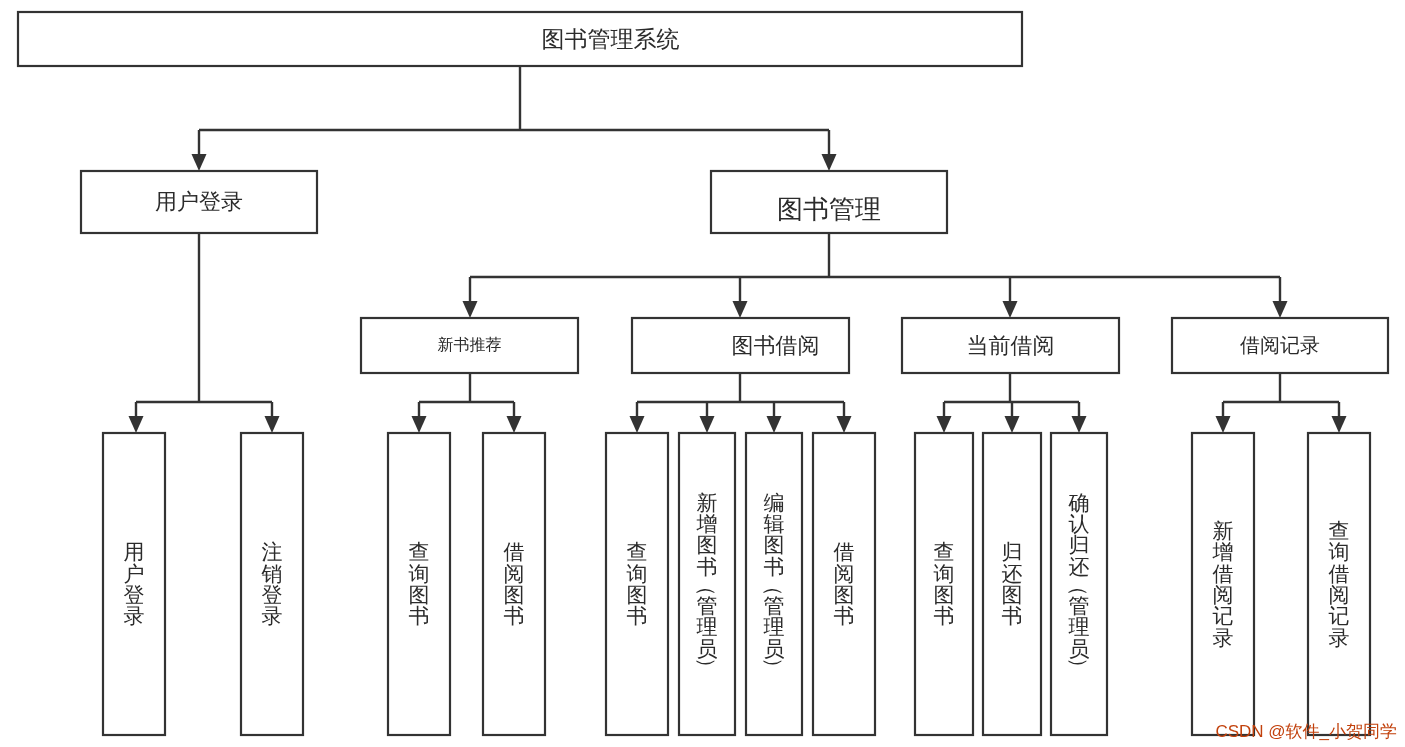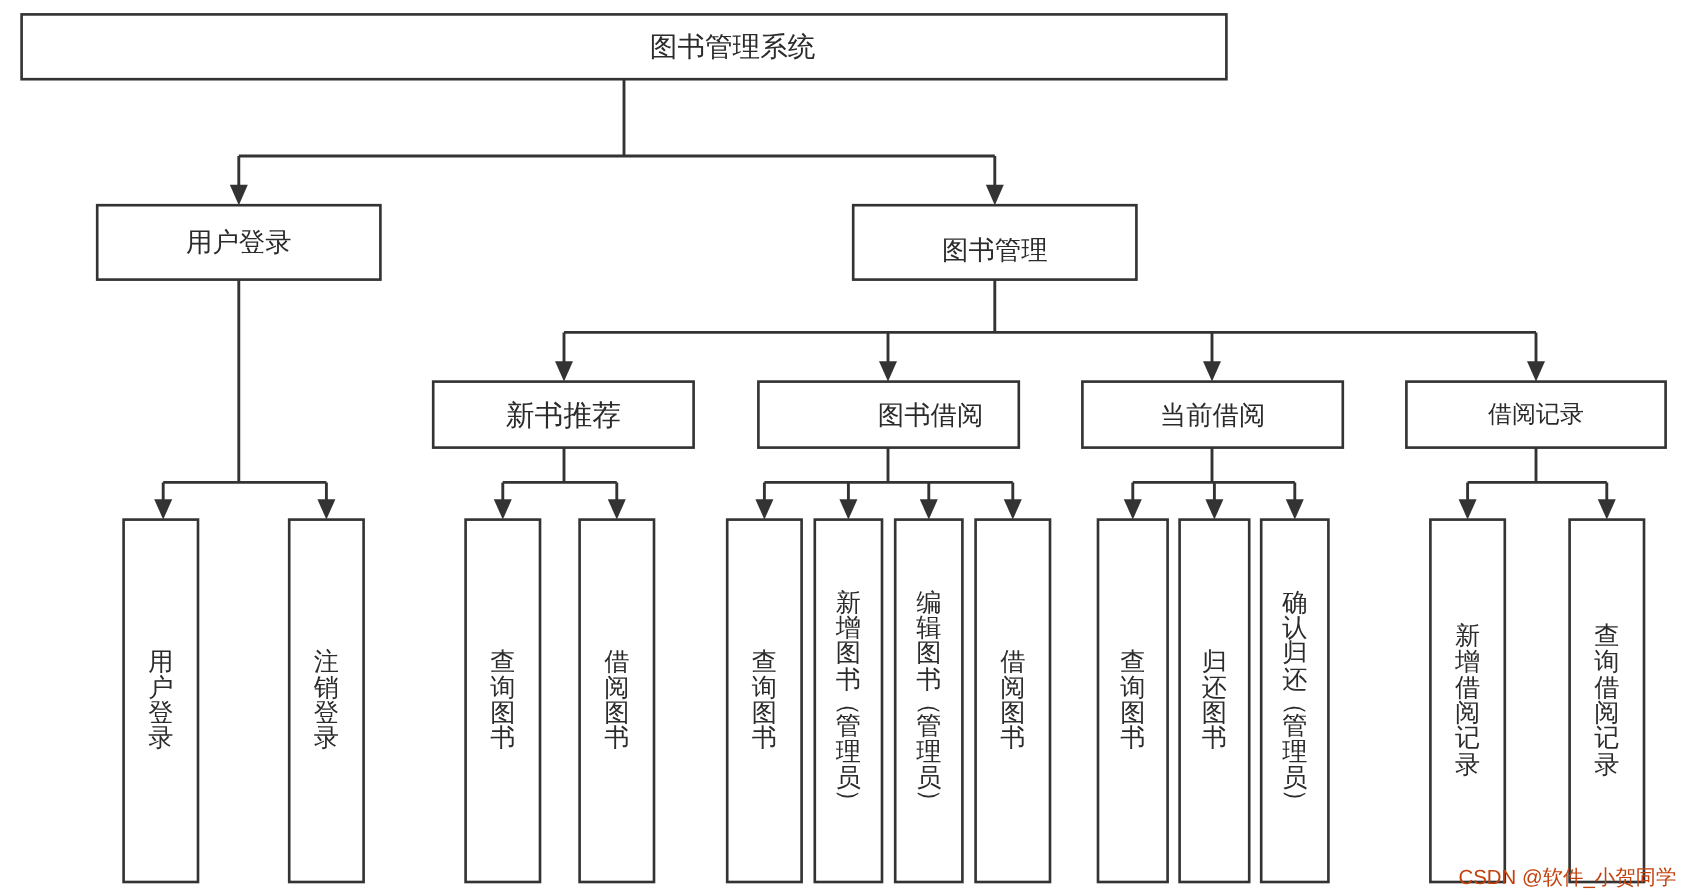--- a/index.html
+++ b/index.html
@@ -133,22 +133,22 @@
         <rect x="983" y="433" width="58" height="302" class="node-box"></rect>
         <rect x="1051" y="433" width="56" height="302" class="node-box"></rect>
         <rect x="1192" y="433" width="62" height="302" class="node-box"></rect>
         <rect x="1308" y="433" width="62" height="302" class="node-box"></rect>
       </g>
   </svg>
 
   <div id="labels-layer">
       <div class="htext-wrap" style="left: 18px; top: 12px; width: 1185px; height: 54px; font-size: 23px;">图书管理系统</div>
       <div class="htext-wrap" style="left: 81px; top: 171px; width: 236px; height: 62px; font-size: 22px;">用户登录</div>
-      <div class="htext-wrap" style="left: 711px; top: 171px; width: 236px; height: 76px; font-size: 22px;">图书管理</div>
-      <div class="htext-wrap" style="left: 361px; top: 318px; width: 217px; height: 55px; font-size: 24px;">新书推荐</div>
+      <div class="htext-wrap" style="left: 711px; top: 171px; width: 236px; height: 76px; font-size: 26px;">图书管理</div>
+      <div class="htext-wrap" style="left: 361px; top: 318px; width: 217px; height: 55px; font-size: 16px;">新书推荐</div>
       <div class="htext-wrap" style="left: 632px; top: 318px; width: 217px; height: 55px; font-size: 22px; padding-left: 35px;">图书借阅</div>
       <div class="htext-wrap" style="left: 902px; top: 318px; width: 217px; height: 55px; font-size: 22px;">当前借阅</div>
       <div class="htext-wrap" style="left: 1172px; top: 318px; width: 216px; height: 55px; font-size: 20px;">借阅记录</div>
       <div class="vtext-wrap" style="left: 103px; top: 433px; width: 62px; height: 302px;">
         <span>用</span>
         <span>户</span>
         <span>登</span>
         <span>录</span>
       </div>
       <div class="vtext-wrap" style="left: 241px; top: 433px; width: 62px; height: 302px;">

